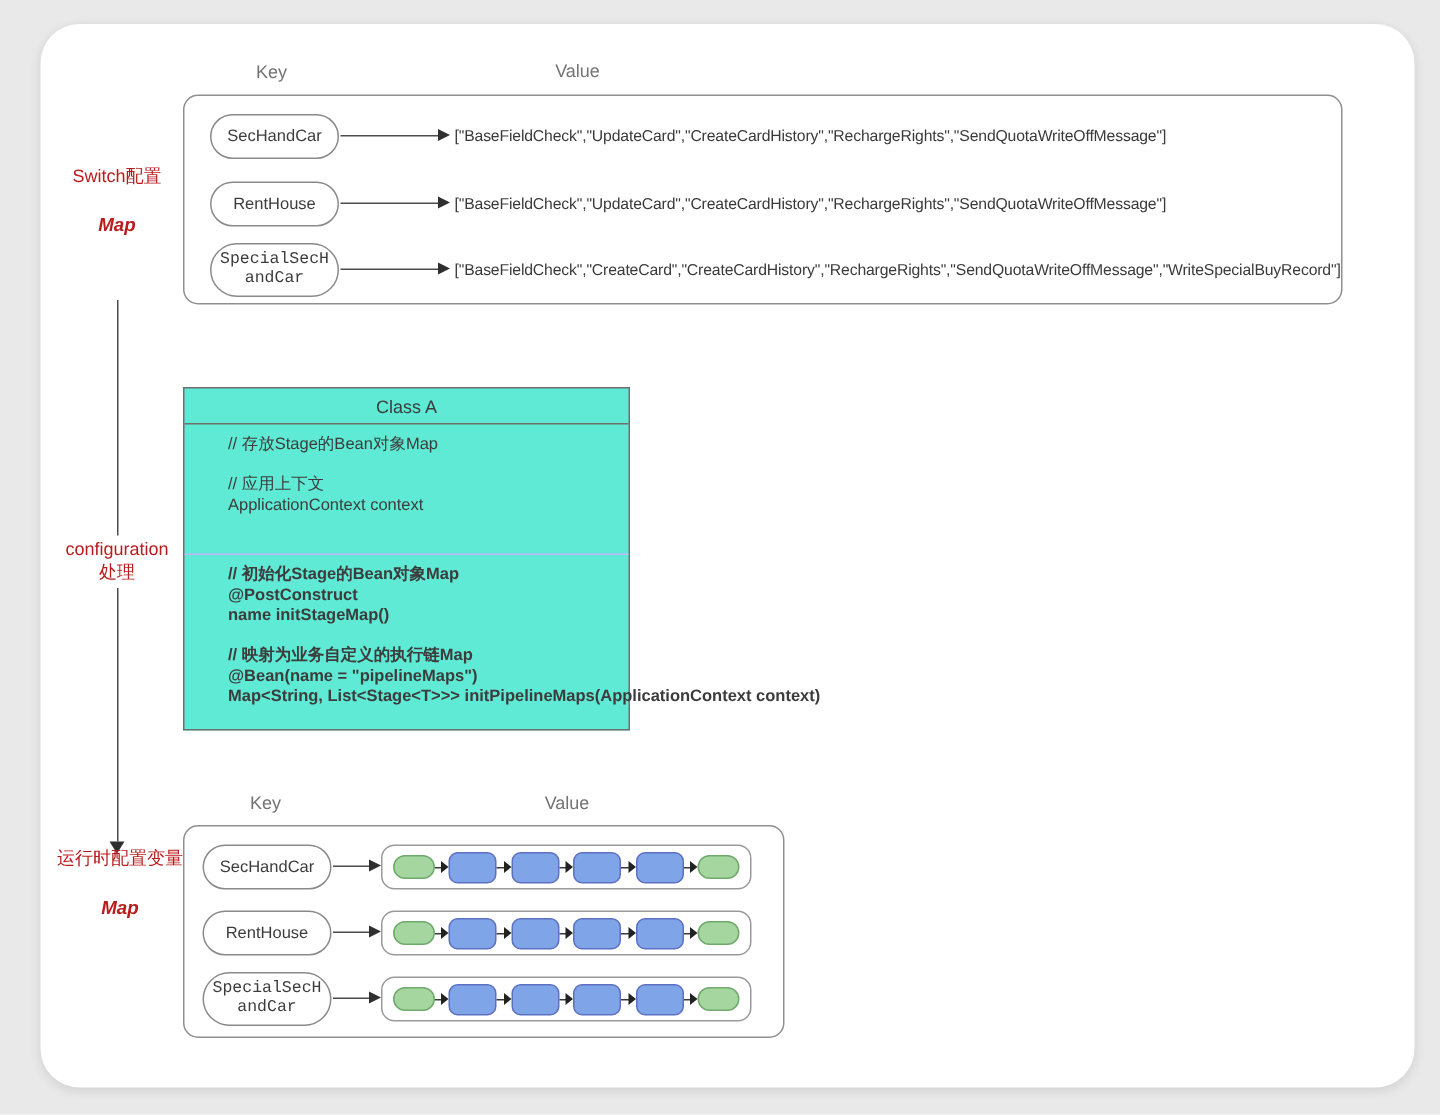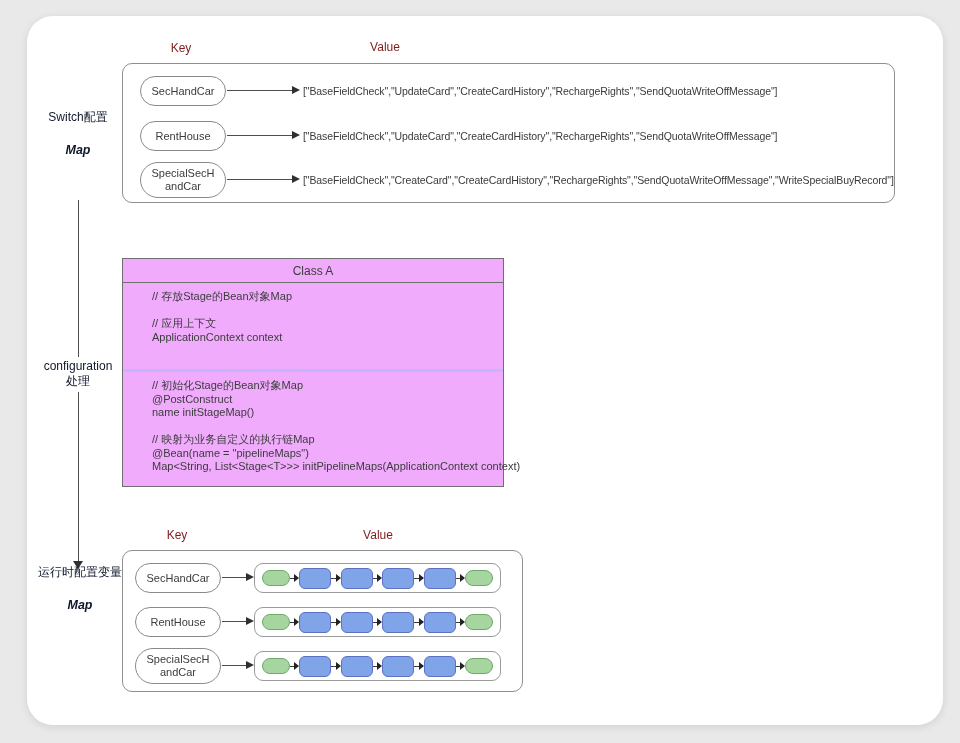--- a/index.html
+++ b/index.html
@@ -14,75 +14,75 @@
   .stage { position:absolute; inset:0; width:960px; height:743px; }
   .card {
     position:absolute; left:27px; top:16px; width:916px; height:709px;
     background:#ffffff; border-radius:26px;
     box-shadow:0 2px 8px rgba(0,0,0,0.10);
   }
 
   
   .col-header {
     position:absolute; width:100px; text-align:center;
-    font-size:12px; color:#7f1d1d;
+    font-size:12px; color:#737373;
   }
 
   
   .map-container {
     position:absolute; border:1px solid #8f8f8f; border-radius:10px;
     background:#fff;
   }
 
   
   .ellipse {
     position:absolute; width:86px; height:30px;
     border:1px solid #8a8a8a; border-radius:50px; background:#fff;
     display:flex; align-items:center; justify-content:center;
     text-align:center; font-size:11px; line-height:13px; color:#3c3c3c;
     white-space:pre-line;
   }
-  .ellipse.tall { height:36px; }
+  .ellipse.tall { height:36px;font-family:Liberation Mono, monospace; }
 
   
   .h-arrow { position:absolute; height:1px; background:#4c4c4c; }
   .h-arrow::after {
     content:''; position:absolute; right:-8px; top:-4px;
     border-left:8px solid #2f2f2f;
     border-top:4px solid transparent; border-bottom:4px solid transparent;
   }
 
   .value-text {
     position:absolute; font-size:10.5px; color:#3a3a3a; white-space:nowrap;
     letter-spacing:-0.1px;
   }
 
   
-  .rail-label { position:absolute; text-align:center; font-size:12px; color:#0f172a; }
+  .rail-label { position:absolute; text-align:center; font-size:12px; color:#b91c1c; }
   .rail-label .line2 { font-weight:bold; font-style:italic; margin-top:17px; font-size:12.5px; }
   .v-line { position:absolute; width:1px; background:#4c4c4c; }
   .v-arrowhead {
     position:absolute; width:0; height:0;
     border-top:8px solid #2f2f2f;
     border-left:5px solid transparent; border-right:5px solid transparent;
   }
   .rail-mid { background:#fff; padding:2px 0; }
 
   
   .class-box {
-    position:absolute; left:122px; top:258px; width:382px; height:229px;
-    border:1px solid #6f6f6f; background:#f0abfc; font-size:11px; color:#3c3c3c;
+    position:absolute; left:122px; top:258px; width:298px; height:229px;
+    border:1px solid #6f6f6f; background:#5eead4; font-size:11px; color:#3c3c3c;
   }
   .class-box .cb-header {
     height:24px; border-bottom:1px solid #6f6f6f;
     display:flex; align-items:center; justify-content:center; font-size:12px;
   }
   .class-box .cb-section { padding:7px 10px; }
   .class-box .cb-section.s1 { height:86px; }
-  .class-box .cb-section.s2 { height:118px; border-top:3px solid #c4b5fd; }
+  .class-box .cb-section.s2 { height:118px; border-top:1px solid #c4b5fd;font-weight:bold; }
   .code-line { line-height:13.5px; white-space:nowrap;margin-left:19px; }
 
   
   .pipeline {
     position:absolute; width:247px; height:30px;
     border:1px solid #9a9a9a; border-radius:9px; background:#fff;
     display:flex; align-items:center; justify-content:space-between;
     padding:0 7px;
   }
   .pl-node { display:inline-block; flex:none; }

